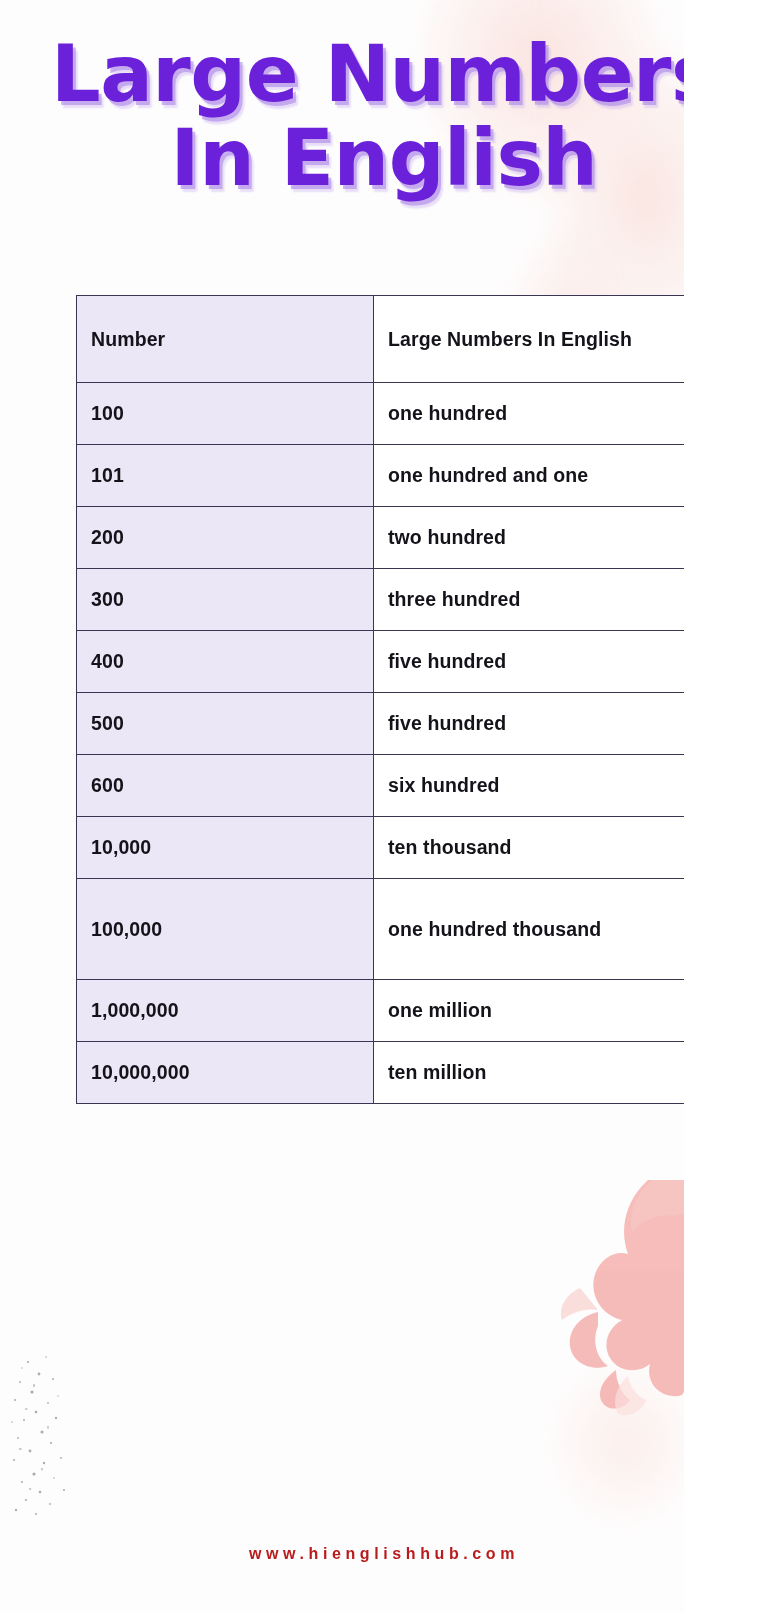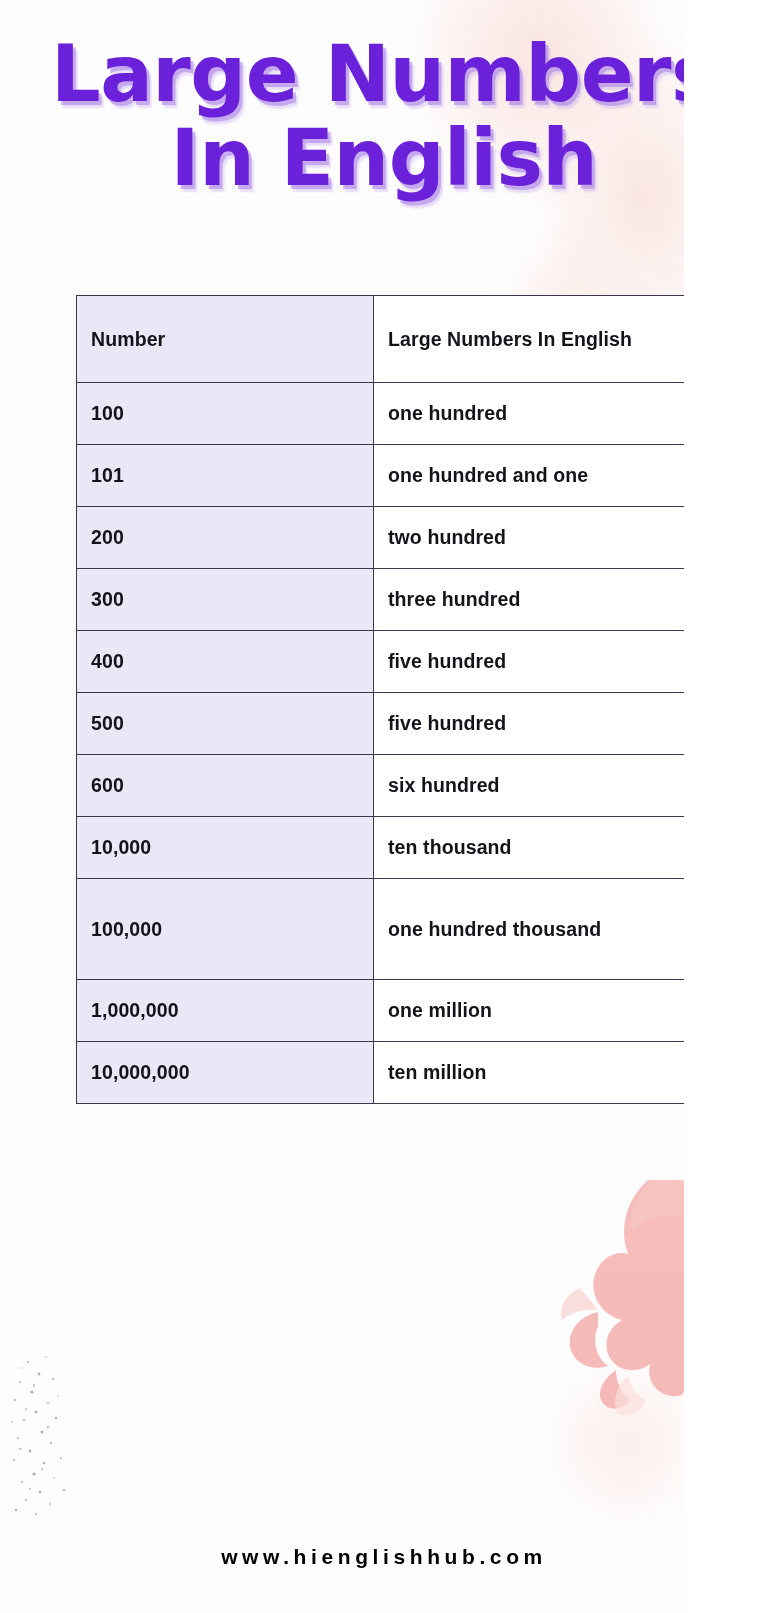--- a/index.html
+++ b/index.html
@@ -166,23 +166,23 @@
     position: absolute;
     left: 0;
     top: 1545px;
     width: 768px;
     text-align: center;
     z-index: 3;
   }
   .footer-url {
     font-family: "Liberation Sans", sans-serif;
     font-weight: 700;
-    font-size: 21px;
+    font-size: 16px;
     letter-spacing: 4.6px;
-    color: #000000;
+    color: #b91c1c;
   }
 </style>
 </head>
 <body>
 
 <div class="page">
 
   <div class="bg-layer">
     <div class="wash-top-right"></div>
     <div class="wash-top-right2"></div>

